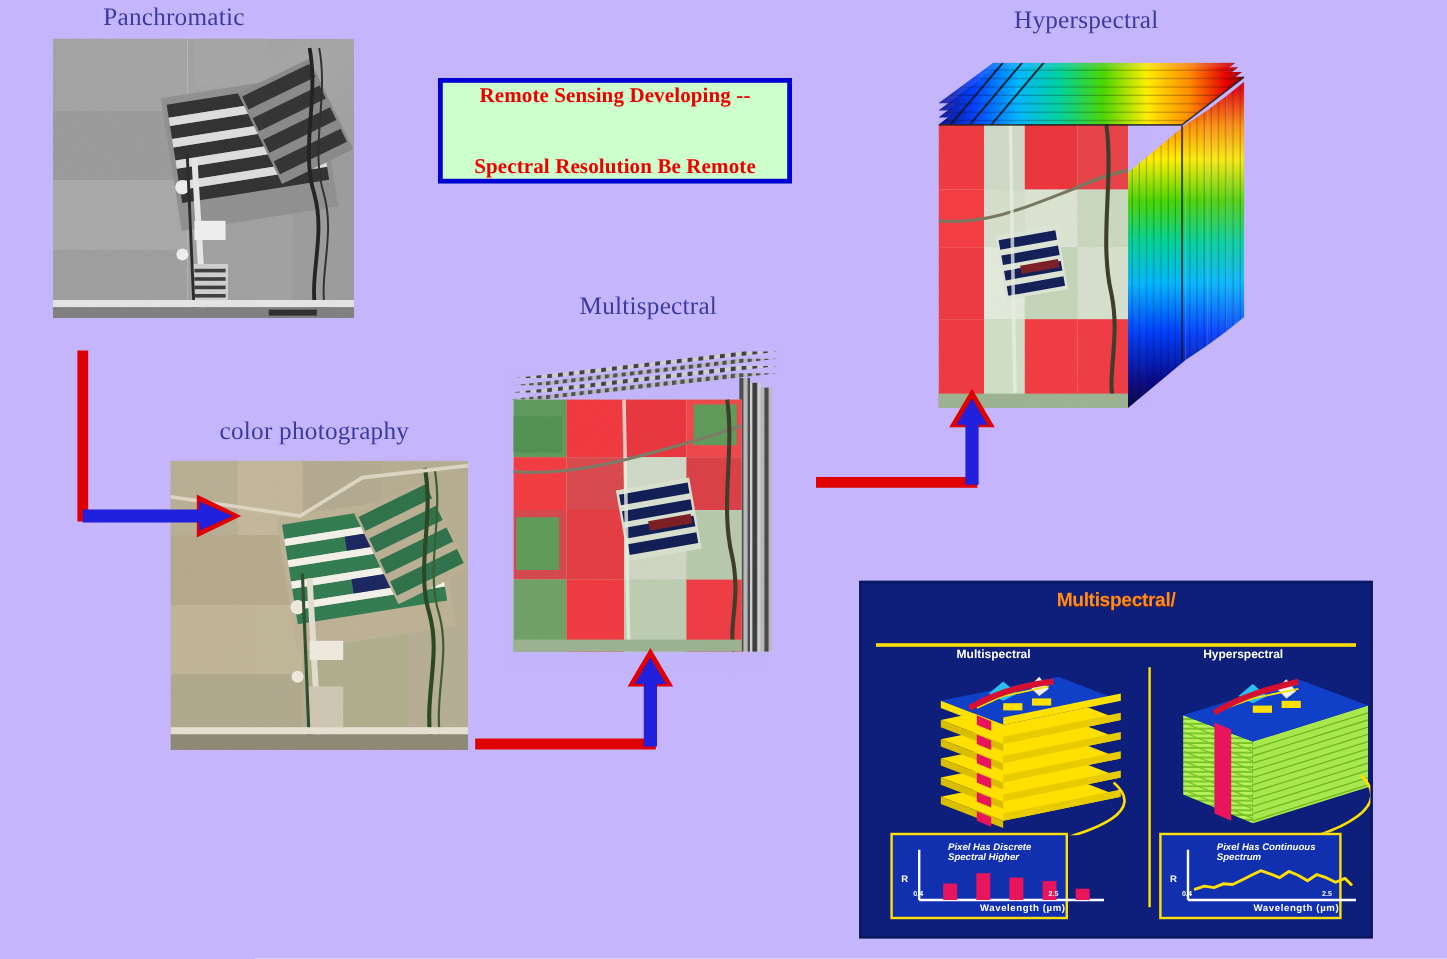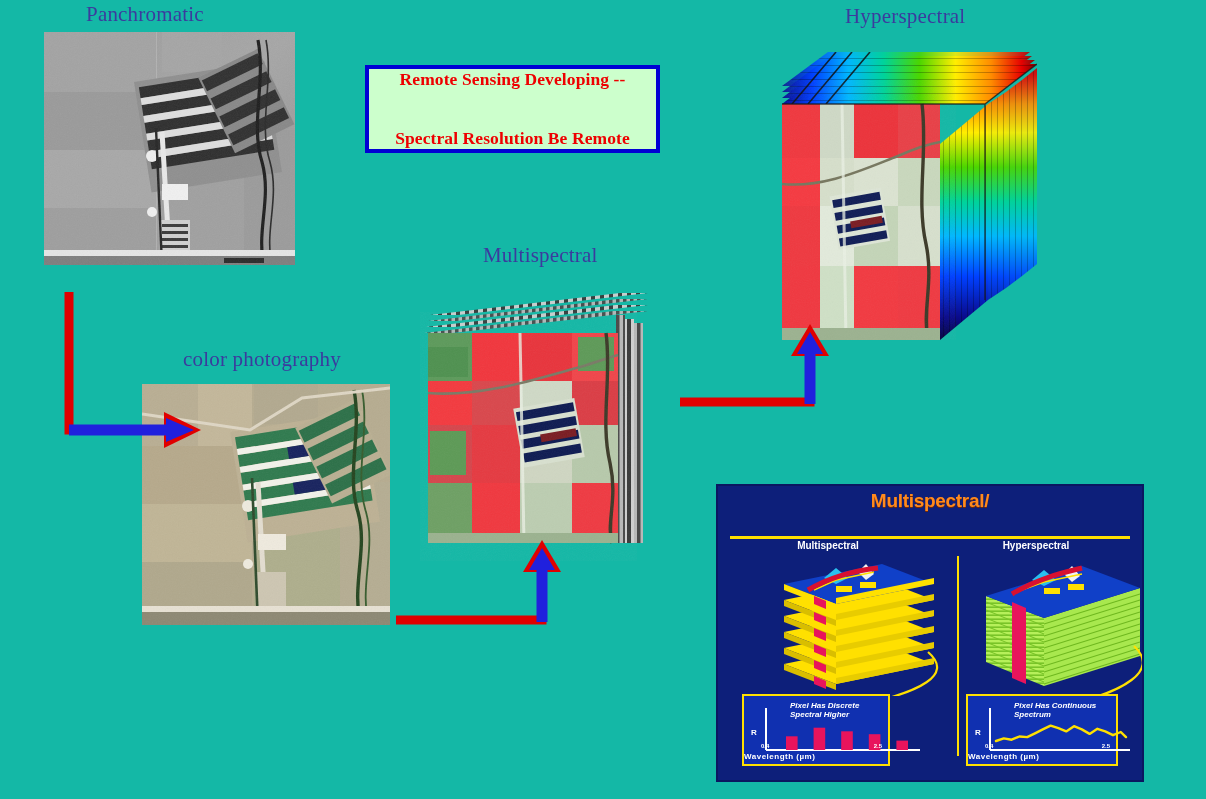--- a/index.html
+++ b/index.html
@@ -8,21 +8,21 @@
     padding: 0;
     background: #ffffff;
   }
   body {
     font-family: "Liberation Serif", "DejaVu Serif", serif;
   }
   #stage {
     position: relative;
     width: 1206px;
     height: 799px;
-    background: #14b8a6;
+    background: #c4b5fd;
     overflow: hidden;
   }
 
   
   .label {
     position: absolute;
     color: #3b3b9e;
     font-family: "Liberation Serif", "DejaVu Serif", serif;
     font-size: 21px;
     white-space: nowrap;
@@ -81,21 +81,21 @@
     font-family: "Liberation Sans", "DejaVu Sans", sans-serif;
     border: 2px solid #0a1760;
     box-sizing: border-box;
   }
   #poster .poster-title {
     position: absolute;
     left: 0; right: 0; top: 4px;
     text-align: center;
     color: #ff8a1e;
     font-weight: bold;
-    font-size: 19px;
+    font-size: 16px;
     line-height: 21px;
     letter-spacing: -0.3px;
     text-shadow: 0 1px 0 #7a2a00;
   }
   #poster .rule {
     position: absolute;
     left: 12px; right: 12px; top: 50px;
     height: 3px; background: #ffe000;
   }
   #poster .sub {
@@ -130,21 +130,21 @@
     font-style: italic;
     line-height: 9px;
     width: 110px;
   }
   .minichart .axis-y-lbl {
     position: absolute; left: 7px; top: 32px;
     color: #ffffff; font-size: 8px; font-weight: bold;
   }
   .minichart .axis-x-lbl {
     position: absolute; left: 0; right: 0; bottom: 3px;
-    text-align: left; color: #ffffff;
+    text-align: right; color: #ffffff;
     font-size: 8px; font-weight: bold; letter-spacing: 0.5px;
   }
   .minichart .tick {
     position: absolute; bottom: 15px;
     color: #ffffff; font-size: 6px; font-weight: bold;
   }
   .minichart .tick.lo { left: 17px; }
   .minichart .tick.hi { right: 6px; }
 
   

